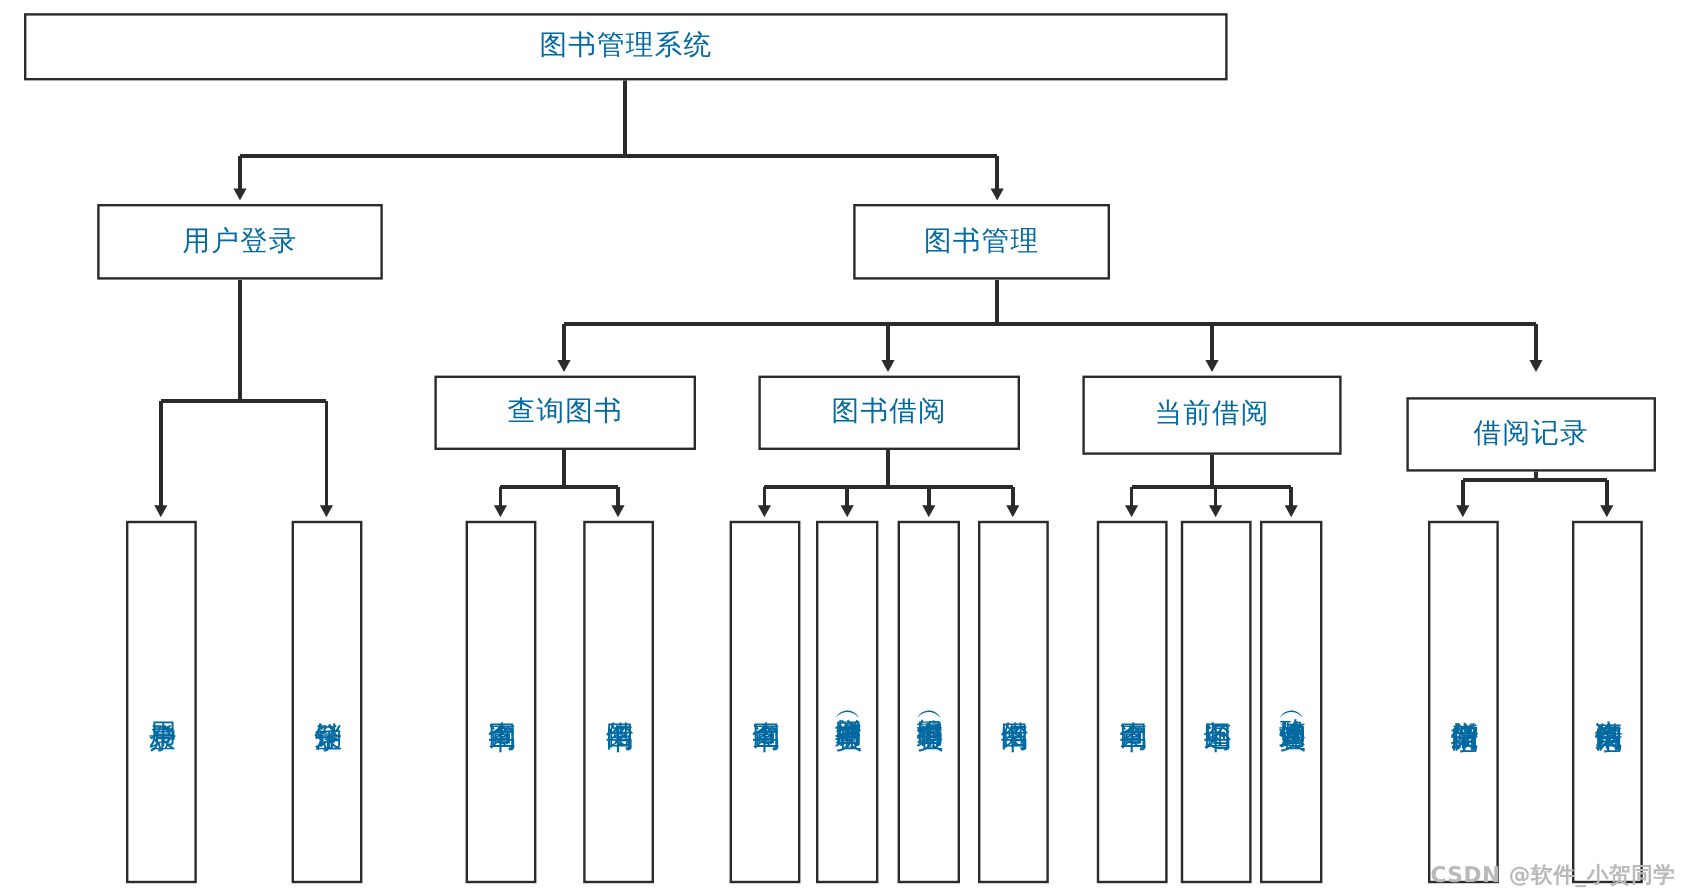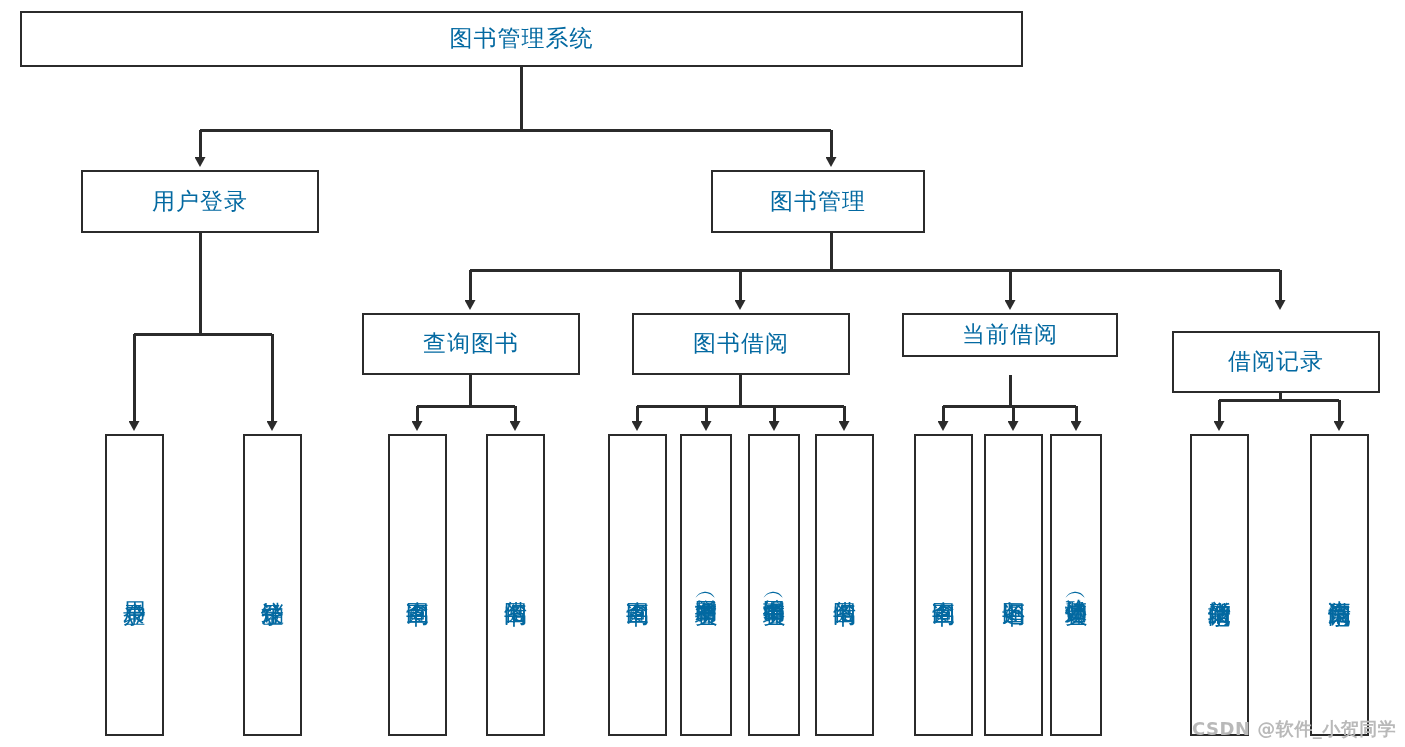--- a/index.html
+++ b/index.html
@@ -129,21 +129,21 @@
   <div class="node node-h" style="left:711px; top:170px; width:214px; height:63px;">
     <span>图书管理</span>
   </div>
 
   <div class="node node-h" style="left:362px; top:313px; width:218px; height:62px;">
     <span>查询图书</span>
   </div>
   <div class="node node-h" style="left:632px; top:313px; width:218px; height:62px;">
     <span>图书借阅</span>
   </div>
-  <div class="node node-h" style="left:902px; top:313px; width:216px; height:44px;align-items:center;">
+  <div class="node node-h" style="left:902px; top:313px; width:216px; height:66px;align-items:center;">
     <span>当前借阅</span>
   </div>
   <div class="node node-h" style="left:1172px; top:313px; width:208px; height:62px;margin-top:18px;">
     <span>借阅记录</span>
   </div>
 
   <div class="node node-v" style="left:105px; top:434px; width:59px; height:302px;">
     <span class="vlabel">用户登录</span>
   </div>
   <div class="node node-v" style="left:243px; top:434px; width:59px; height:302px;">

